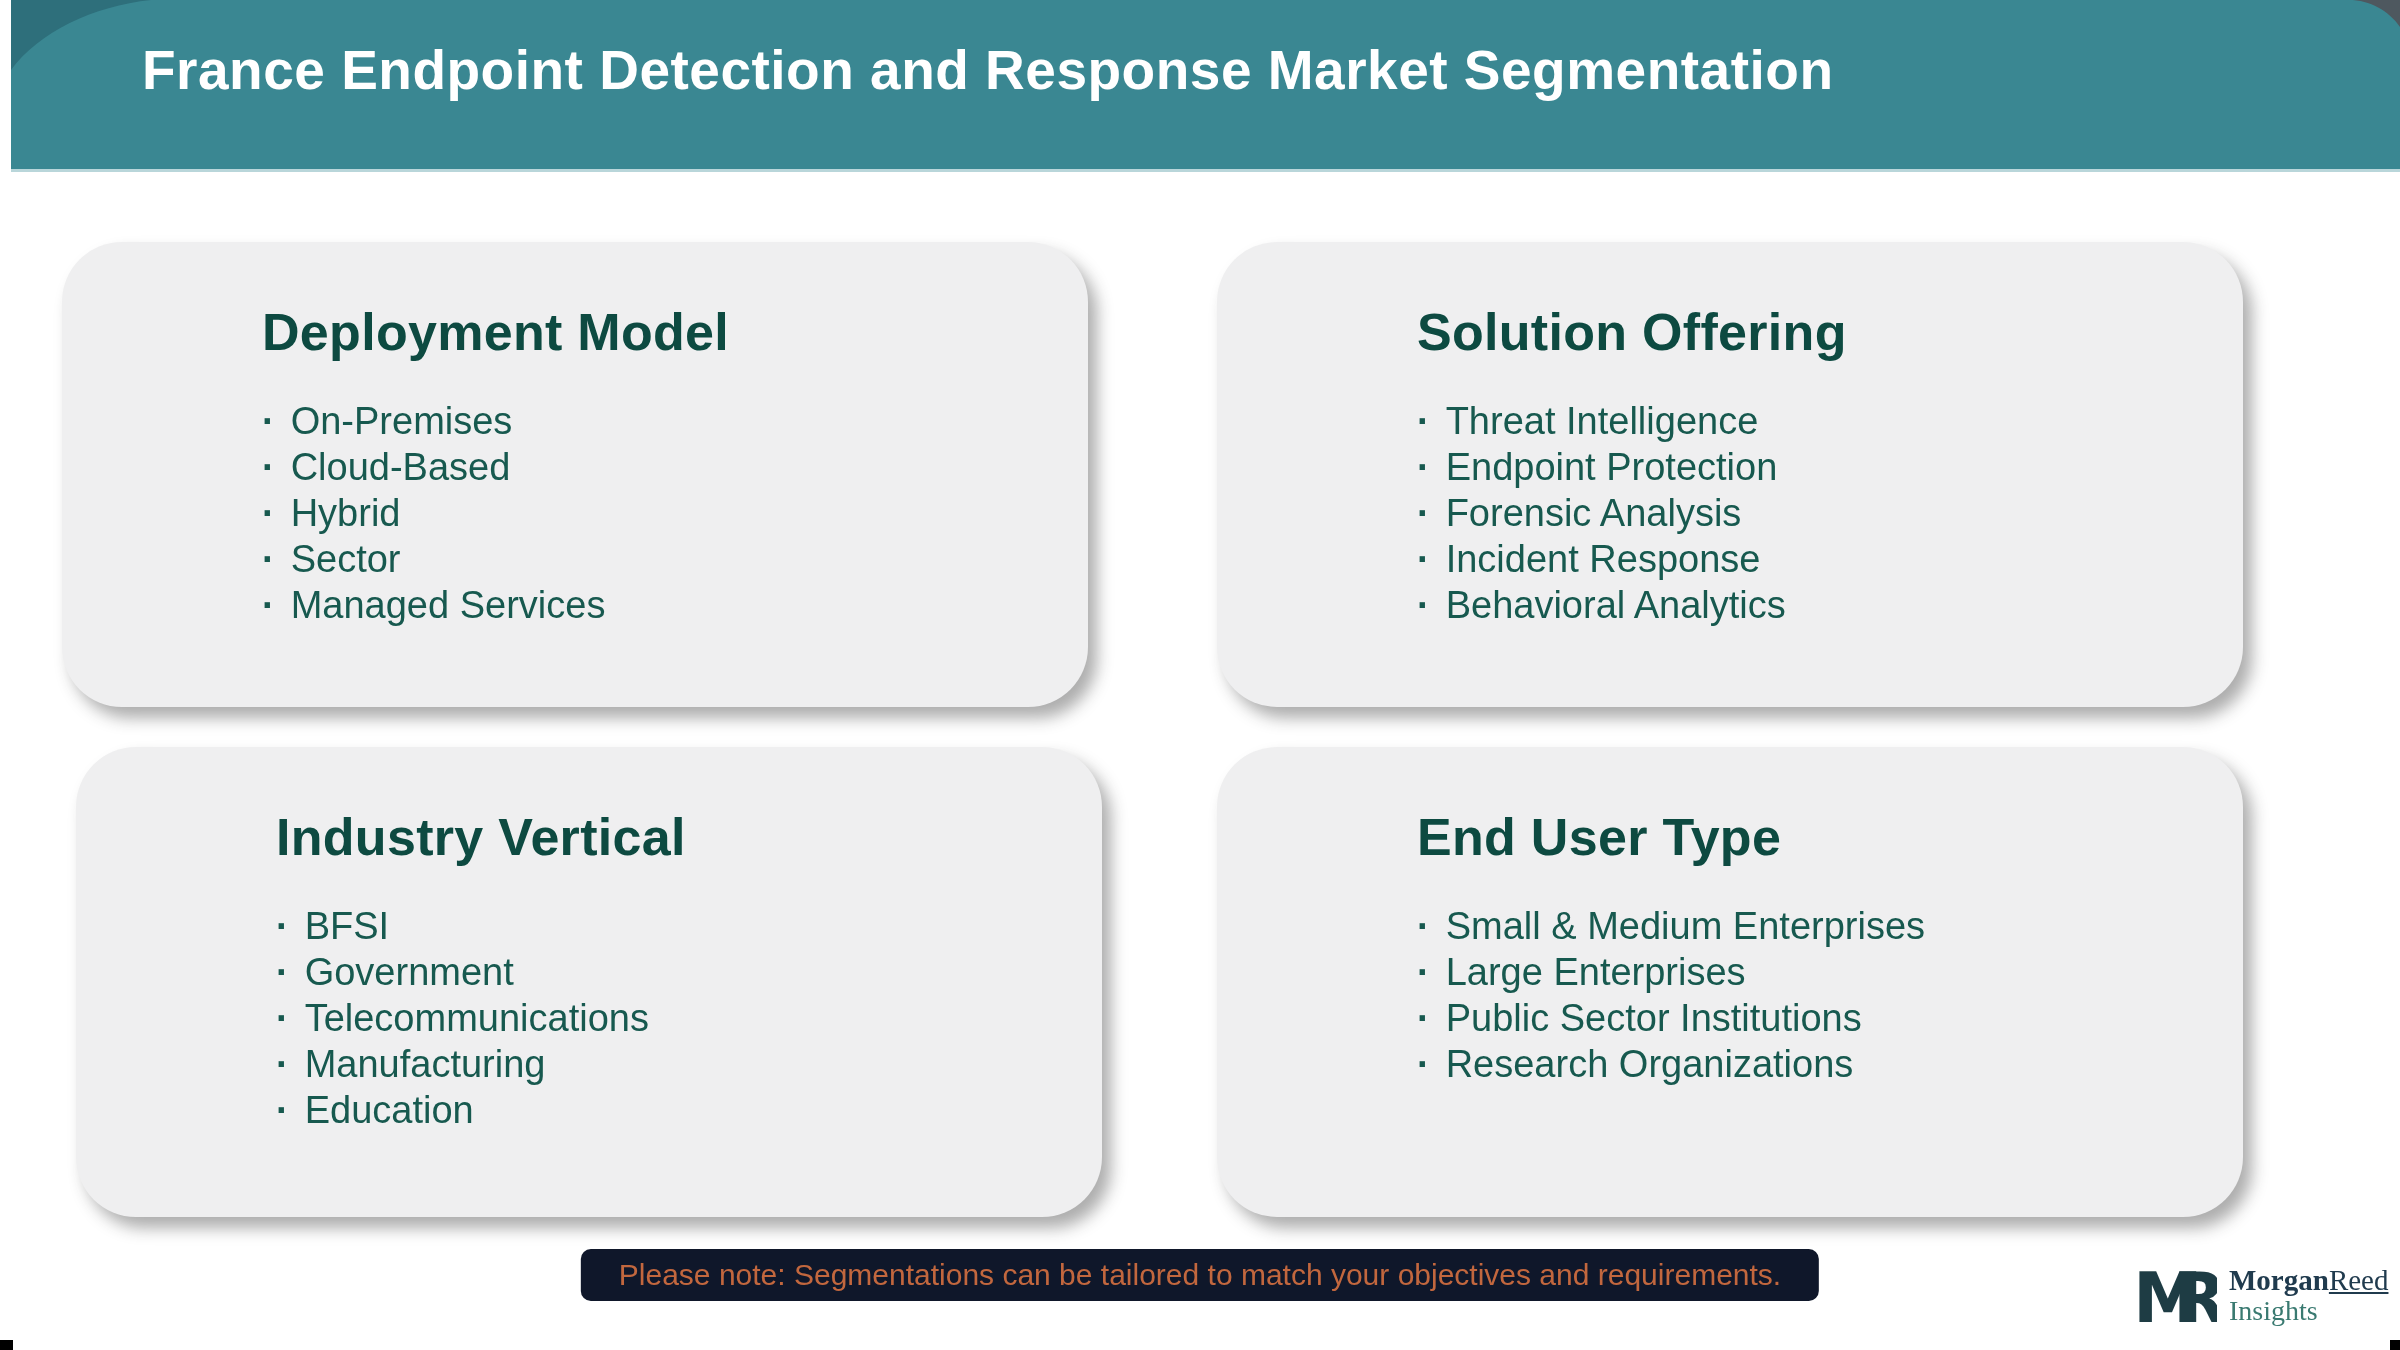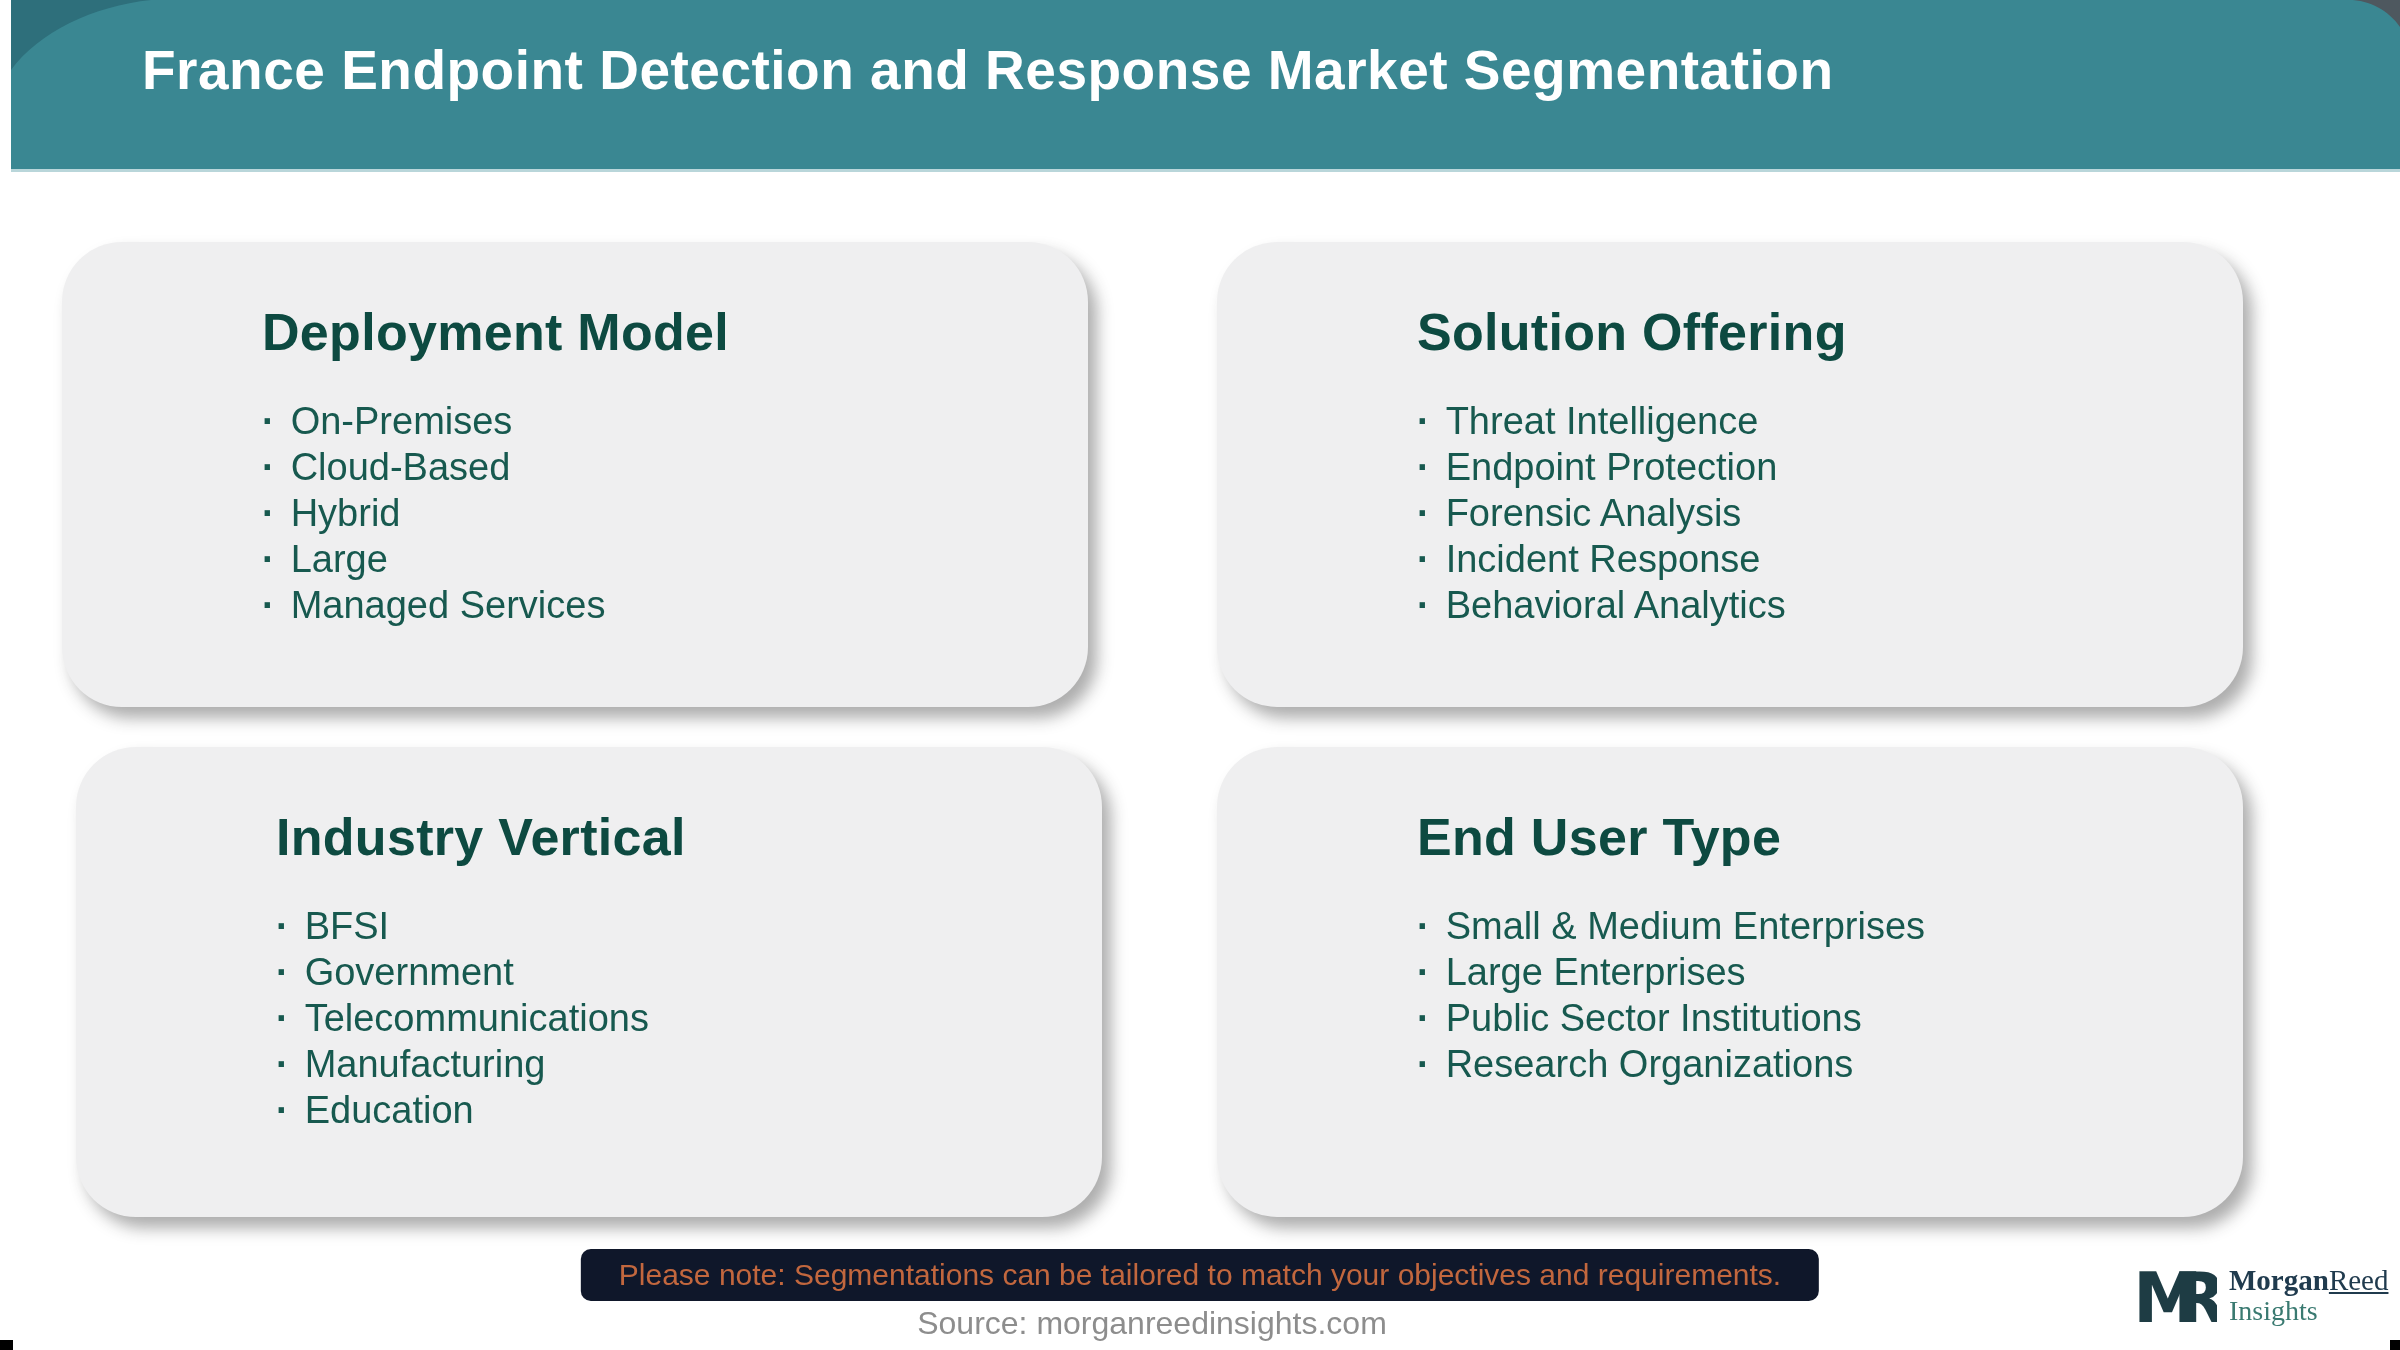--- a/index.html
+++ b/index.html
@@ -128,21 +128,21 @@
     </svg>
     <div class="banner-title">France Endpoint Detection and Response Market Segmentation</div>
   </div>
 
   <div class="card card-1">
     <h2>Deployment Model</h2>
     <ul>
         <li>On-Premises</li>
         <li>Cloud-Based</li>
         <li>Hybrid</li>
-        <li>Large</li>
+        <li>Sector</li>
         <li>Managed Services</li>
       </ul>
   </div>
 
   <div class="card card-2">
     <h2>Solution Offering</h2>
     <ul>
         <li>Threat Intelligence</li>
         <li>Endpoint Protection</li>
         <li>Forensic Analysis</li>
@@ -166,21 +166,20 @@
     <h2>End User Type</h2>
     <ul>
         <li>Small &amp; Medium Enterprises</li>
         <li>Large Enterprises</li>
         <li>Public Sector Institutions</li>
         <li>Research Organizations</li>
       </ul>
   </div>
 
   <div class="note-pill">Please note: Segmentations can be tailored to match your objectives and requirements.</div>
-  <div class="source-line">Source: morganreedinsights.com</div>
 
   <div class="logo">
     <svg width="82" height="66" viewBox="0 0 82 66">
       <text x="-2" y="60" font-family="'DejaVu Sans', sans-serif" font-weight="bold" font-size="70" fill="#1e3c44">M</text>
       <text x="38" y="60" font-family="'DejaVu Sans', sans-serif" font-weight="bold" font-size="70" fill="#1e3c44">R</text>
     </svg>
     <div class="logo-word">
       <div class="logo-name"><span>Morgan</span><span class="light">Reed</span></div>
       <div class="logo-tagline">Insights</div>
     </div>

